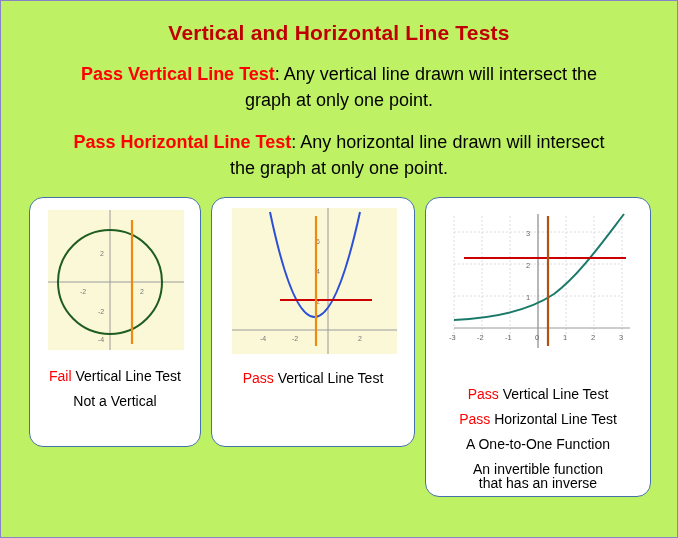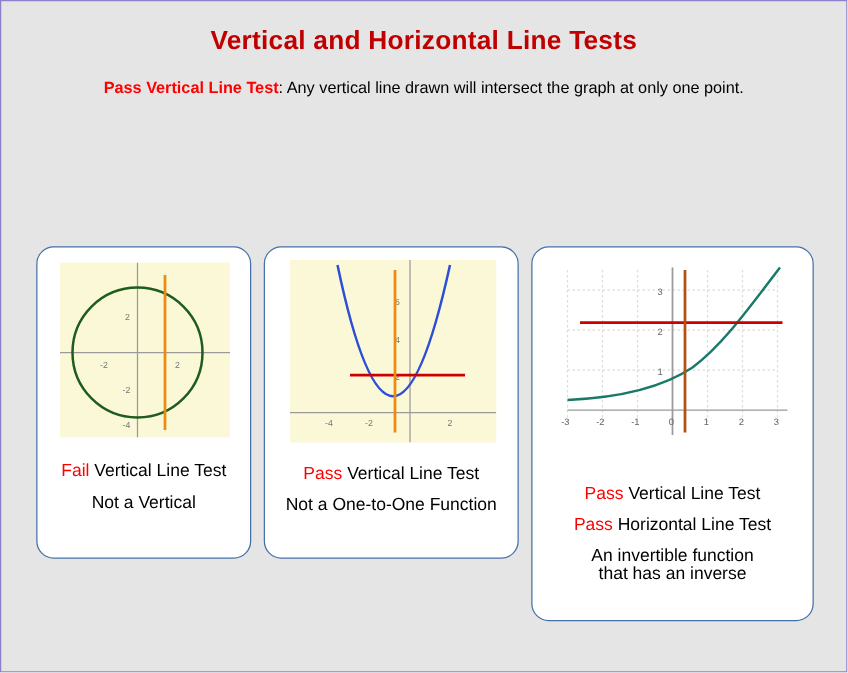--- a/index.html
+++ b/index.html
@@ -9,34 +9,34 @@
   }
   body {
     font-family: "Liberation Sans", sans-serif;
   }
   #page {
     position: relative;
     width: 678px;
     height: 538px;
     box-sizing: border-box;
     border: 1px solid #8a82c8;
-    background: #e5e5e5;
+    background: #bef264;
     overflow: hidden;
   }
   .title {
     text-align: center;
     color: #c00000;
     font-weight: bold;
     font-size: 21px;
     margin-top: 20px;
     letter-spacing: 0.2px;
   }
   .subtitle {
     text-align: center;
-    font-size: 13px;
+    font-size: 18px;
     color: #000000;
     line-height: 1.45;
     margin: 0 auto;
     width: 560px;
   }
   .sub1 { margin-top: 16px; }
   .sub2 { margin-top: 16px; }
   .red { color: #ff0000; }
   .bold { font-weight: bold; }
 
@@ -97,20 +97,23 @@
 <body>
 
 <div id="page">
 
   <div class="title">Vertical and Horizontal Line Tests</div>
 
   <div class="subtitle sub1">
     <span class="red bold">Pass Vertical Line Test</span><span>: Any vertical line drawn will intersect the graph at only one point.</span>
   </div>
 
+  <div class="subtitle sub2">
+    <span class="red bold">Pass Horizontal Line Test</span><span>: Any horizontal line drawn will intersect the graph at only one point.</span>
+  </div>
 
   <div class="cards">
 
     <div class="card" id="card-1">
       <div id="g1">
         <svg width="136" height="140" viewBox="0 0 136 140">
 
           <line x1="0" y1="72" x2="136" y2="72" stroke="#9a9a9a" stroke-width="1"></line>
           <line x1="62" y1="0" x2="62" y2="140" stroke="#9a9a9a" stroke-width="1"></line>
 
@@ -152,21 +155,20 @@
 
           <line x1="48" y1="92" x2="140" y2="92" stroke="#cc0000" stroke-width="2.2"></line>
 
           <line x1="84" y1="8" x2="84" y2="138" stroke="#ee8a10" stroke-width="2.2"></line>
         </svg>
       </div>
       <div class="cap2">
         <div class="caption caption-line">
           <span class="red">Pass</span><span> Vertical Line Test</span>
         </div>
-        <div class="caption caption-line red">Not a One-to-One Function</div>
       </div>
     </div>
 
     <div class="card" id="card-3">
       <div id="g3">
         <svg width="202" height="160" viewBox="0 0 202 160">
 
           <g stroke="#dcdcdc" stroke-width="1" stroke-dasharray="2,2">
             <line x1="16" y1="8" x2="16" y2="132"></line>
             <line x1="44" y1="8" x2="44" y2="132"></line>
@@ -201,19 +203,20 @@
           <line x1="110" y1="8" x2="110" y2="138" stroke="#b35113" stroke-width="2.2"></line>
         </svg>
       </div>
       <div class="cap3">
         <div class="caption caption-line">
           <span class="red">Pass</span><span> Vertical Line Test</span>
         </div>
         <div class="caption caption-line">
           <span class="red">Pass</span><span> Horizontal Line Test</span>
         </div>
+        <div class="caption caption-line red">A One-to-One Function</div>
         <div class="caption caption-line">An invertible function</div>
         <div class="caption" style="margin-top:0">that has an inverse</div>
       </div>
     </div>
 
   </div>
 </div>
 
 </body></html>

